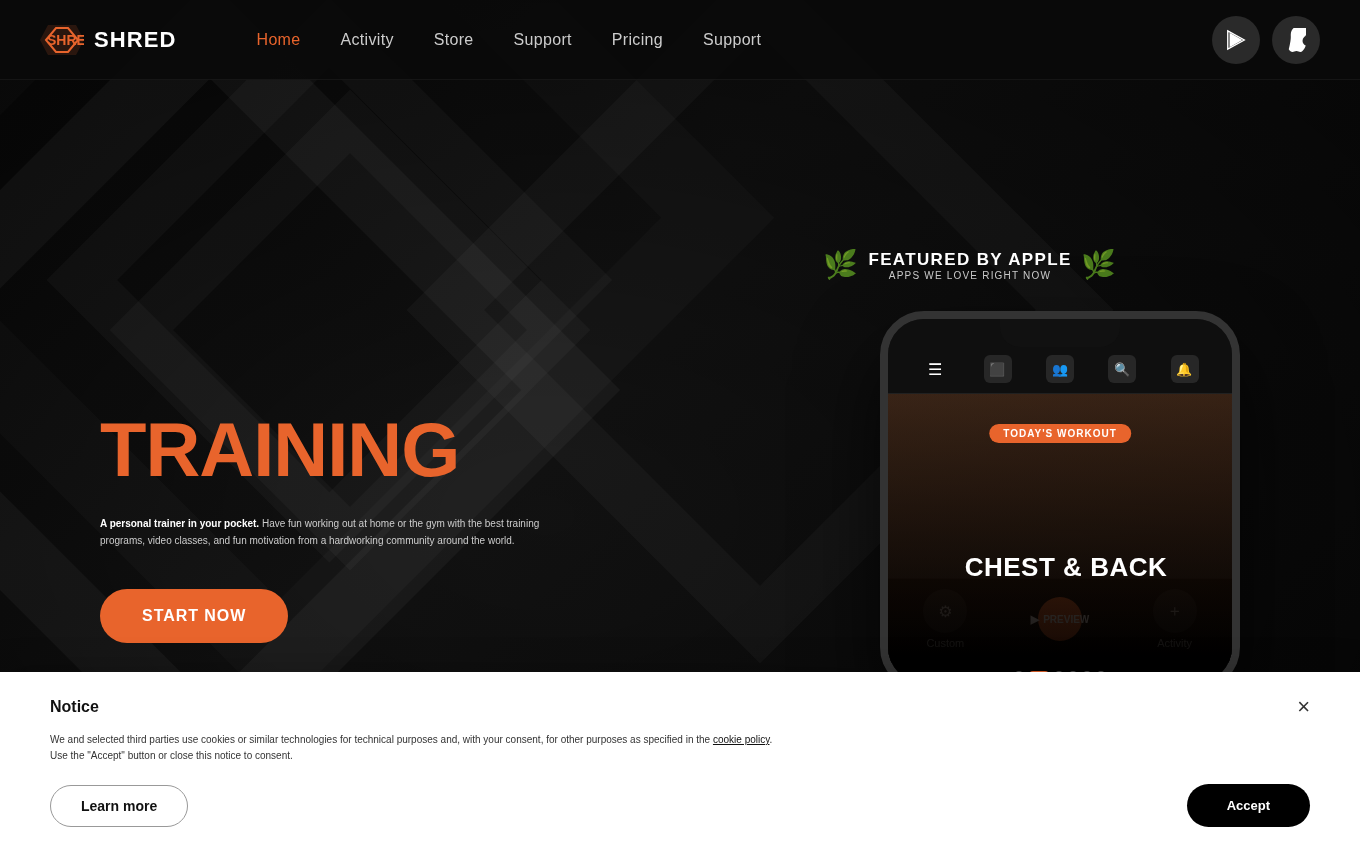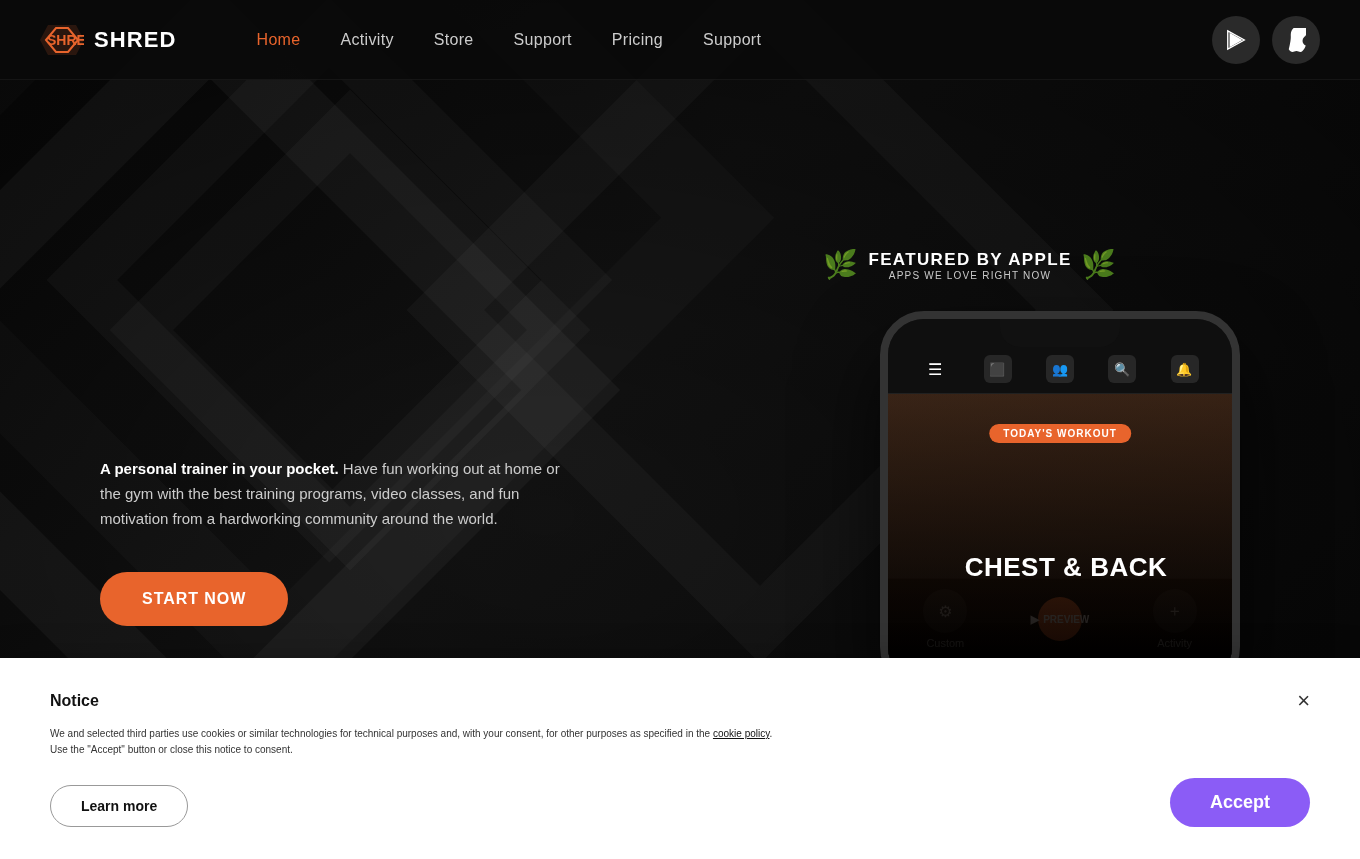--- a/index.html
+++ b/index.html
@@ -131,21 +131,21 @@
       font-weight: 900;
       line-height: 1.0;
       text-transform: uppercase;
       letter-spacing: -1px;
       margin-bottom: 28px;
     }
     .hero-headline .white { color: #fff; }
     .hero-headline .orange { color: #e8642c; }
 
     .hero-subtext {
-      font-size: 15px;
+      font-size: 10px;
       line-height: 1.65;
       color: #ccc;
       max-width: 480px;
       margin-bottom: 40px;
     }
     .hero-subtext strong { color: #fff; font-weight: 700; }
 
     .start-btn {
       background: #e8642c;
       color: #fff;
@@ -347,21 +347,21 @@
       width: 20px;
       border-radius: 4px;
     }
 
     
     .cookie-notice {
       position: fixed;
       bottom: 0; left: 0; right: 0;
       background: #fff;
       color: #111;
-      padding: 32px 50px 32px;
+      padding: 24px 50px 32px;
       z-index: 200;
       box-shadow: 0 -4px 30px rgba(0,0,0,0.2);
       margin-top: 14px;
     }
     .cookie-header {
       display: flex;
       align-items: center;
       justify-content: space-between;
       margin-bottom: 14px;
     }
@@ -399,25 +399,25 @@
       background: #fff;
       border: 1px solid #999;
       border-radius: 50px;
       padding: 12px 30px;
       font-size: 14px;
       font-weight: 600;
       color: #111;
       cursor: pointer;
     }
     .accept-btn {
-      background: #8b5cf6;
+      background: #000000;
       border: none;
       border-radius: 50px;
       padding: 14px 40px;
-      font-size: 18px;
+      font-size: 13px;
       font-weight: 700;
       color: #fff;
       cursor: pointer;
     }
   </style>
 </head>
 <body>
 
 <nav>
   <div class="nav-logo">
@@ -459,20 +459,21 @@
 
   <div style="position:absolute;top:100px;left:-80px;width:580px;height:580px;border:70px solid rgba(255,255,255,0.04);transform:rotate(45deg);pointer-events:none;"></div>
   <div style="position:absolute;top:160px;left:180px;width:340px;height:340px;border:45px solid rgba(255,255,255,0.03);transform:rotate(45deg);pointer-events:none;"></div>
   <div style="position:absolute;top:60px;right:350px;width:500px;height:500px;border:55px solid rgba(255,255,255,0.03);transform:rotate(45deg);pointer-events:none;"></div>
 
   <div class="hero-content">
 
     <div class="hero-left">
       <h1 class="hero-headline">
         <br>
+        <span class="orange">TRAINING</span>
       </h1>
       <p class="hero-subtext">
         <strong>A personal trainer in your pocket.</strong><span>  Have fun working out at home or the gym with the best training programs, video classes, and fun motivation from a hardworking community around the world.</span>
       </p>
       <button class="start-btn">START NOW</button>
     </div>
 
     <div class="hero-right">
 
       <div class="featured-badge">

